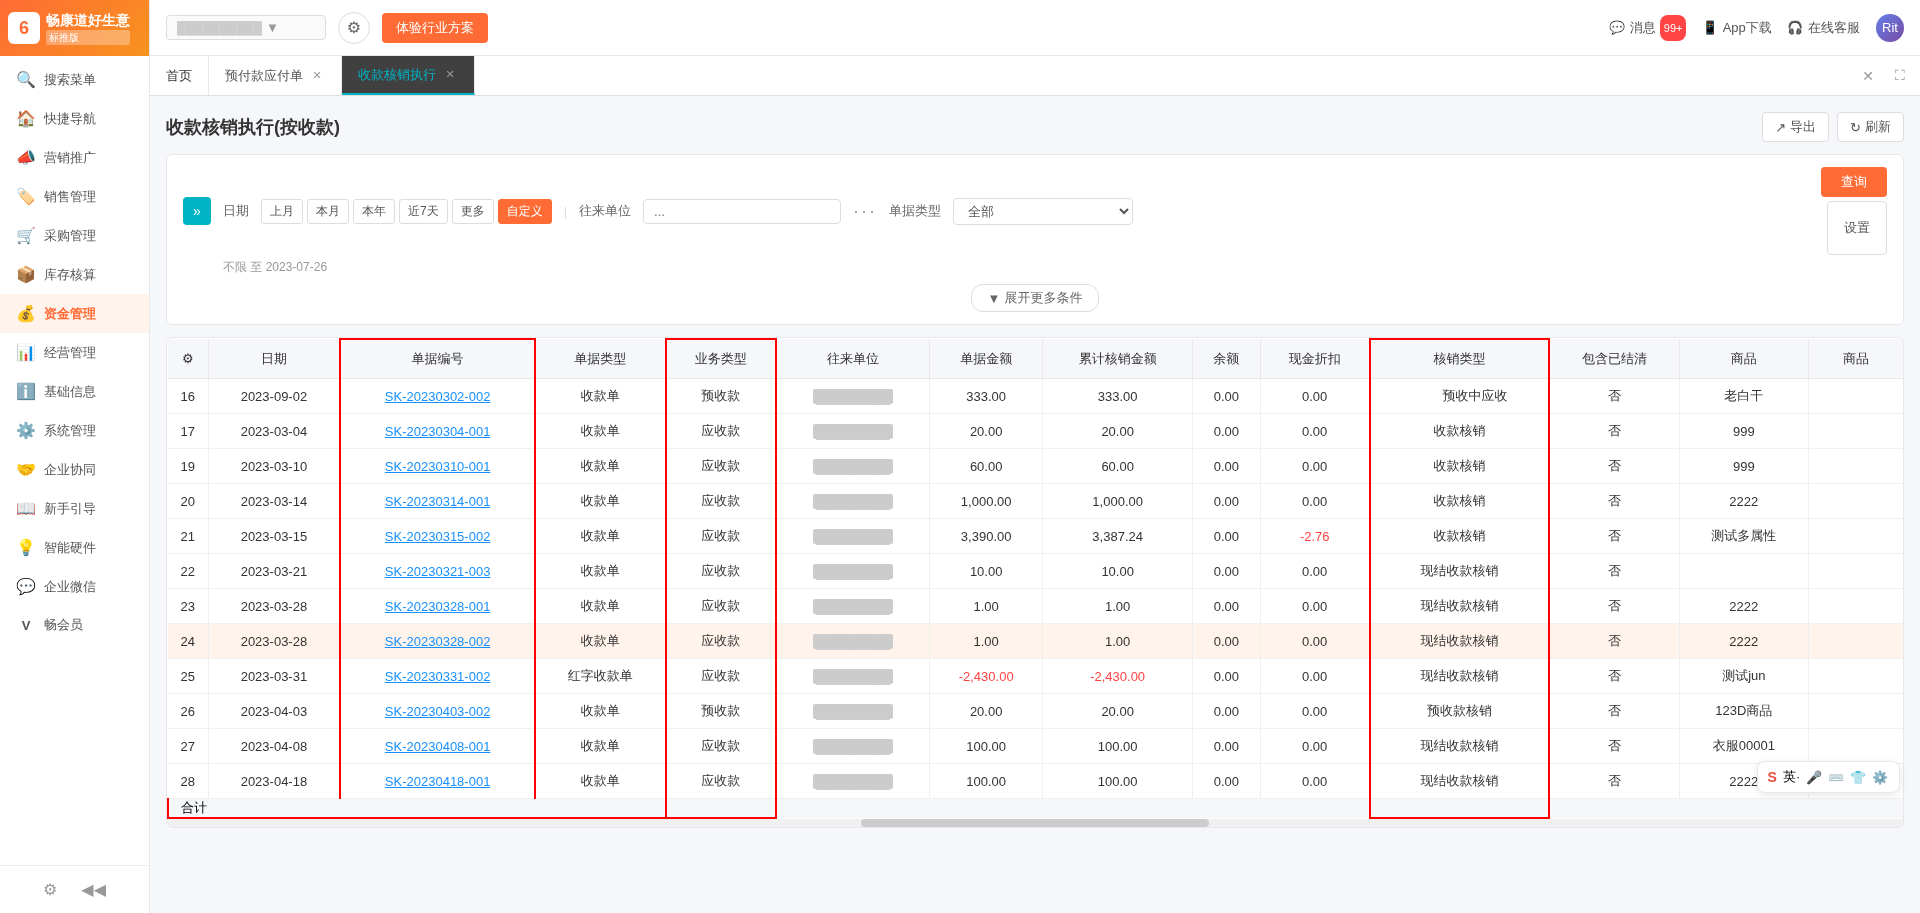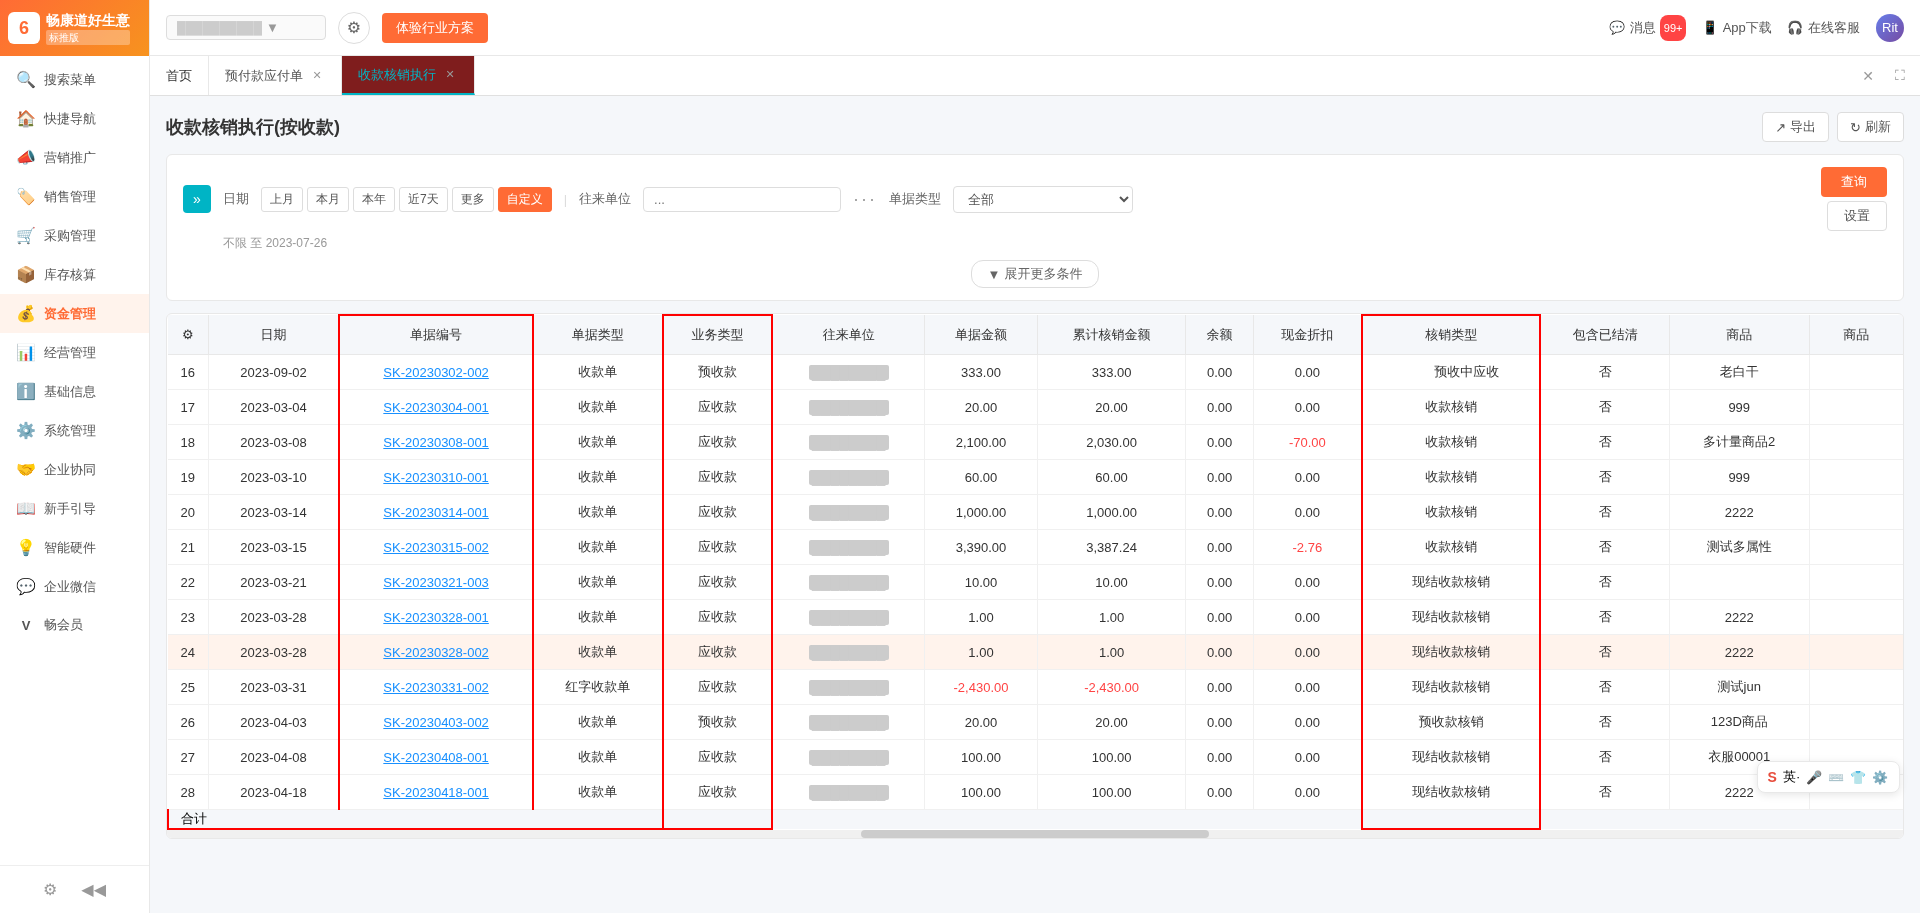--- a/index.html
+++ b/index.html
@@ -157,21 +157,21 @@
       padding: 0 16px;
       height: 100%;
       cursor: pointer;
       color: #555;
       border-right: 1px solid #e8e8e8;
       white-space: nowrap;
       font-size: 13px;
     }
     .tab.home { color: #333; font-weight: 500; }
     .tab.active {
-      background: #7f1d1d;
+      background: #404040;
       color: #00b4c5;
       border-bottom: 2px solid #00b4c5;
     }
     .tab-close {
       width: 16px; height: 16px;
       border-radius: 50%;
       display: flex; align-items: center; justify-content: center;
       font-size: 11px;
       cursor: pointer;
       color: #999;
@@ -287,21 +287,21 @@
       padding: 6px 20px;
       border-radius: 4px;
       cursor: pointer;
       font-size: 13px;
       margin-left: auto;
     }
     .settings-btn {
       background: #fff;
       color: #555;
       border: 1px solid #ddd;
-      padding: 5px 16px;
+      padding: 17px 16px;
       border-radius: 4px;
       cursor: pointer;
       font-size: 13px;
       margin-left: auto;
     }
     .expand-row {
       display: flex;
       justify-content: center;
       margin-top: 8px;
     }
@@ -613,36 +613,20 @@
     <td style="">20.00</td>
     <td style="">20.00</td>
     <td>0.00</td>
     <td style="">0.00</td>
     <td style="border-left:2.5px solid red;border-right:2.5px solid red;">收款核销</td>
     <td>否</td>
     <td>999</td>
     <td style="min-width:60px;"></td>
   </tr>
               <tr>
-    <td>18</td>
-    <td>2023-03-08</td>
-    <td style="border-left:2.5px solid red;border-right:2.5px solid red;"><span class="link-cell">SK-20230308-001</span></td>
-    <td>收款单</td>
-    <td style="border-left:2.5px solid red;border-right:2.5px solid red;">应收款</td>
-    <td><span style="color:#ccc;background:#ccc;border-radius:2px;display:inline-block;min-width:80px;">████████</span></td>
-    <td style="">2,100.00</td>
-    <td style="">2,030.00</td>
-    <td>0.00</td>
-    <td style="color:#ff4444;">-70.00</td>
-    <td style="border-left:2.5px solid red;border-right:2.5px solid red;">收款核销</td>
-    <td>否</td>
-    <td>多计量商品2</td>
-    <td style="min-width:60px;"></td>
-  </tr>
-              <tr>
     <td>19</td>
     <td>2023-03-10</td>
     <td style="border-left:2.5px solid red;border-right:2.5px solid red;"><span class="link-cell">SK-20230310-001</span></td>
     <td>收款单</td>
     <td style="border-left:2.5px solid red;border-right:2.5px solid red;">应收款</td>
     <td><span style="color:#ccc;background:#ccc;border-radius:2px;display:inline-block;min-width:80px;">████████</span></td>
     <td style="">60.00</td>
     <td style="">60.00</td>
     <td>0.00</td>
     <td style="">0.00</td>

